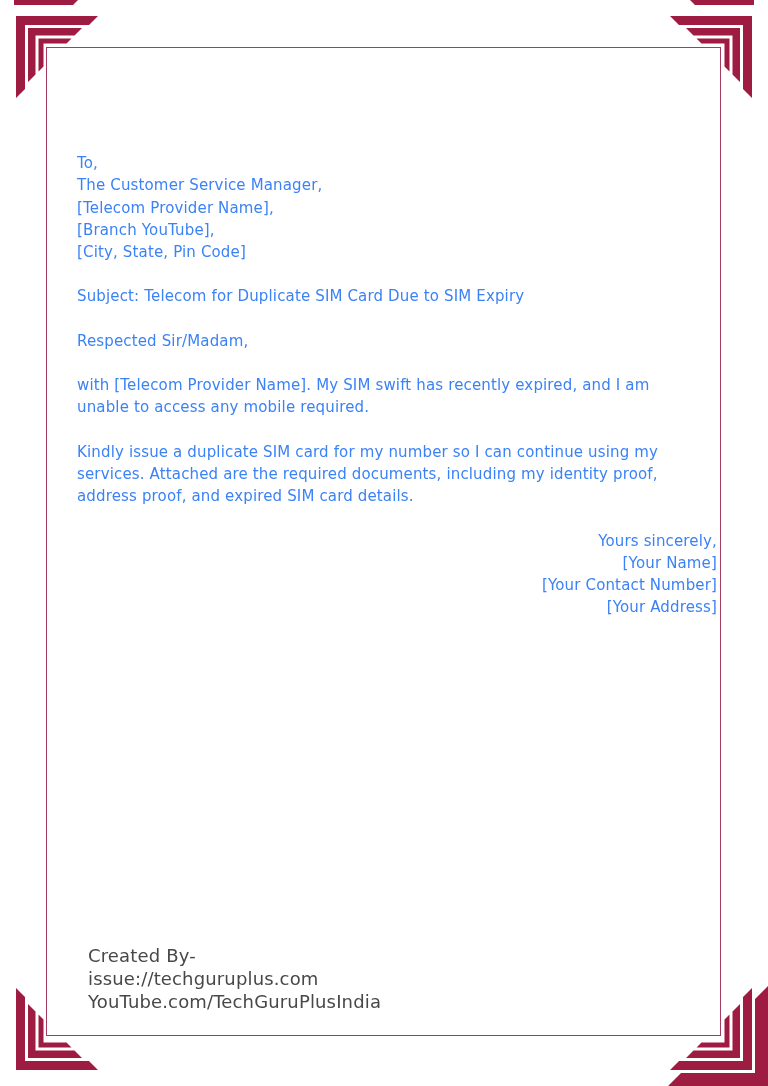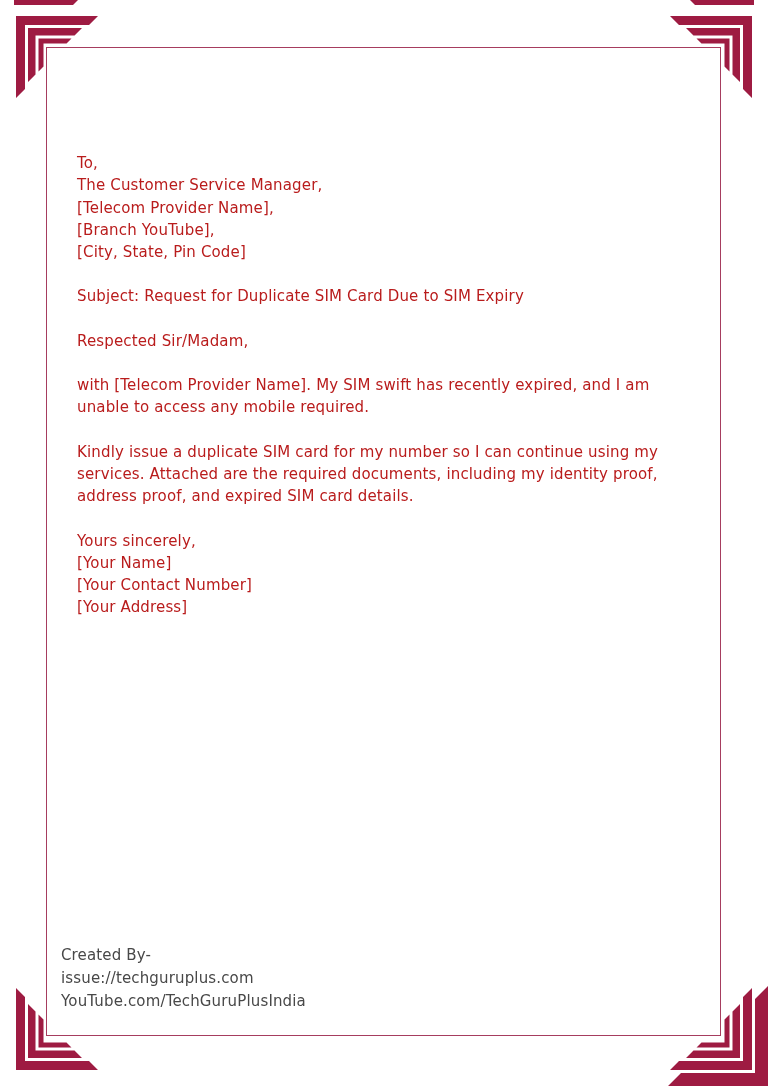--- a/index.html
+++ b/index.html
@@ -36,35 +36,35 @@
   .corner.tr { top: 0; right: 0; transform: scaleX(-1); }
   .corner.bl { bottom: 0; left: 0; transform: scaleY(-1); }
   .corner.br { bottom: 0; right: 0; transform: scale(-1, -1); }
 
   
   .letter {
     position: absolute;
     left: 77px;
     top: 152px;
     width: 640px;
-    color: #b91c1c;
+    color: #3b82f6;
     font-size: 15px;
     line-height: 22.3px;
     letter-spacing: 0.15px;
   }
   .blk { margin: 0 0 22px 0; }
-  .blk:last-child { margin-bottom: 16px; }
+  .blk:last-child { margin-bottom: 16px; text-align: right; }
   .line { white-space: nowrap; }
 
   .footer {
     position: absolute;
-    left: 61px;
+    left: 88px;
     top: 944px;
     color: #484848;
-    font-size: 15px;
+    font-size: 18px;
     line-height: 23px;
     letter-spacing: 0.15px;
   }
 </style>
 </head>
 <body>
 
 <div class="page">
 
   <div class="border-frame"></div>
@@ -96,21 +96,21 @@
   <div class="letter">
 
     <div class="blk">
       <div class="line">To,</div>
       <div class="line">The Customer Service Manager,</div>
       <div class="line">[Telecom Provider Name],</div>
       <div class="line">[Branch YouTube],</div>
       <div class="line">[City, State, Pin Code]</div>
     </div>
 
-    <div class="blk line">Subject: Request for Duplicate SIM Card Due to SIM Expiry</div>
+    <div class="blk line">Subject: Telecom for Duplicate SIM Card Due to SIM Expiry</div>
 
     <div class="blk line">Respected Sir/Madam,</div>
 
     <div class="blk">
       <div class="line">with [Telecom Provider Name]. My SIM swift has recently expired, and I am</div>
       <div class="line">unable to access any mobile required.</div>
     </div>
 
     <div class="blk">
       <div class="line">Kindly issue a duplicate SIM card for my number so I can continue using my</div>

